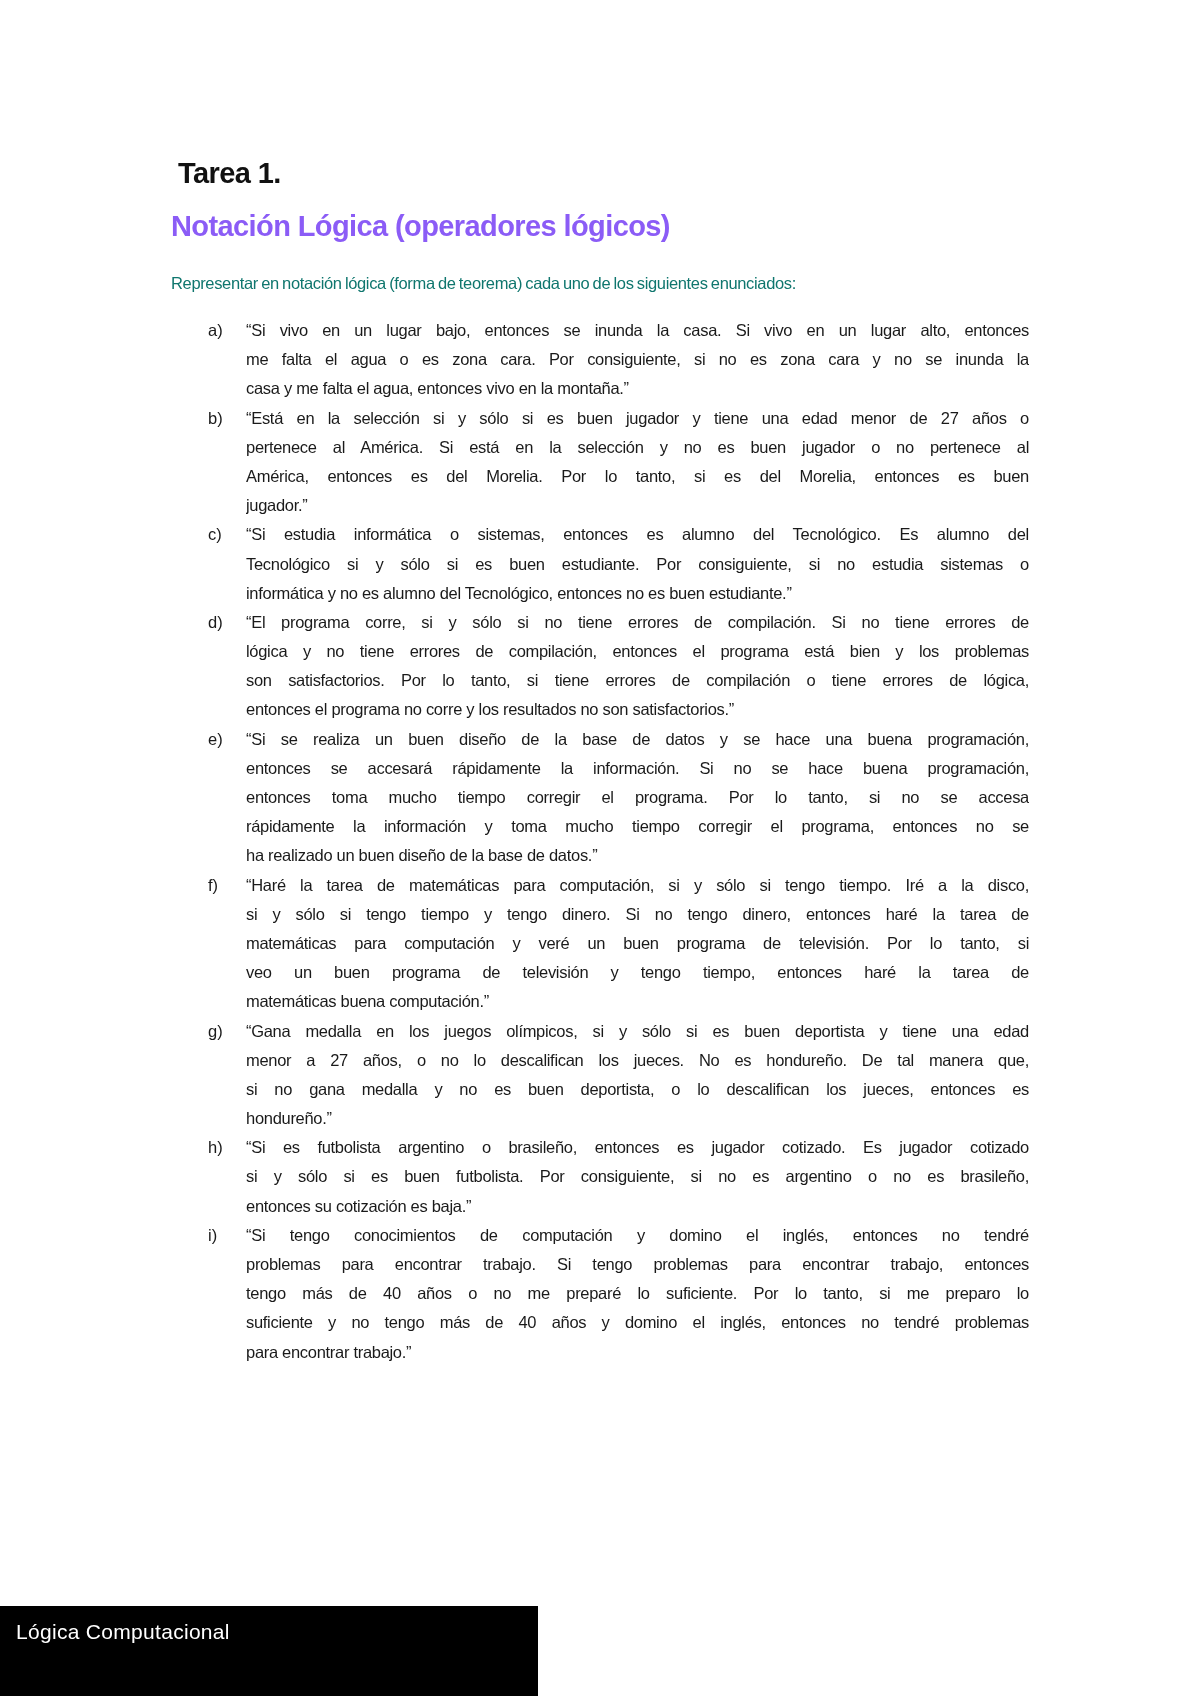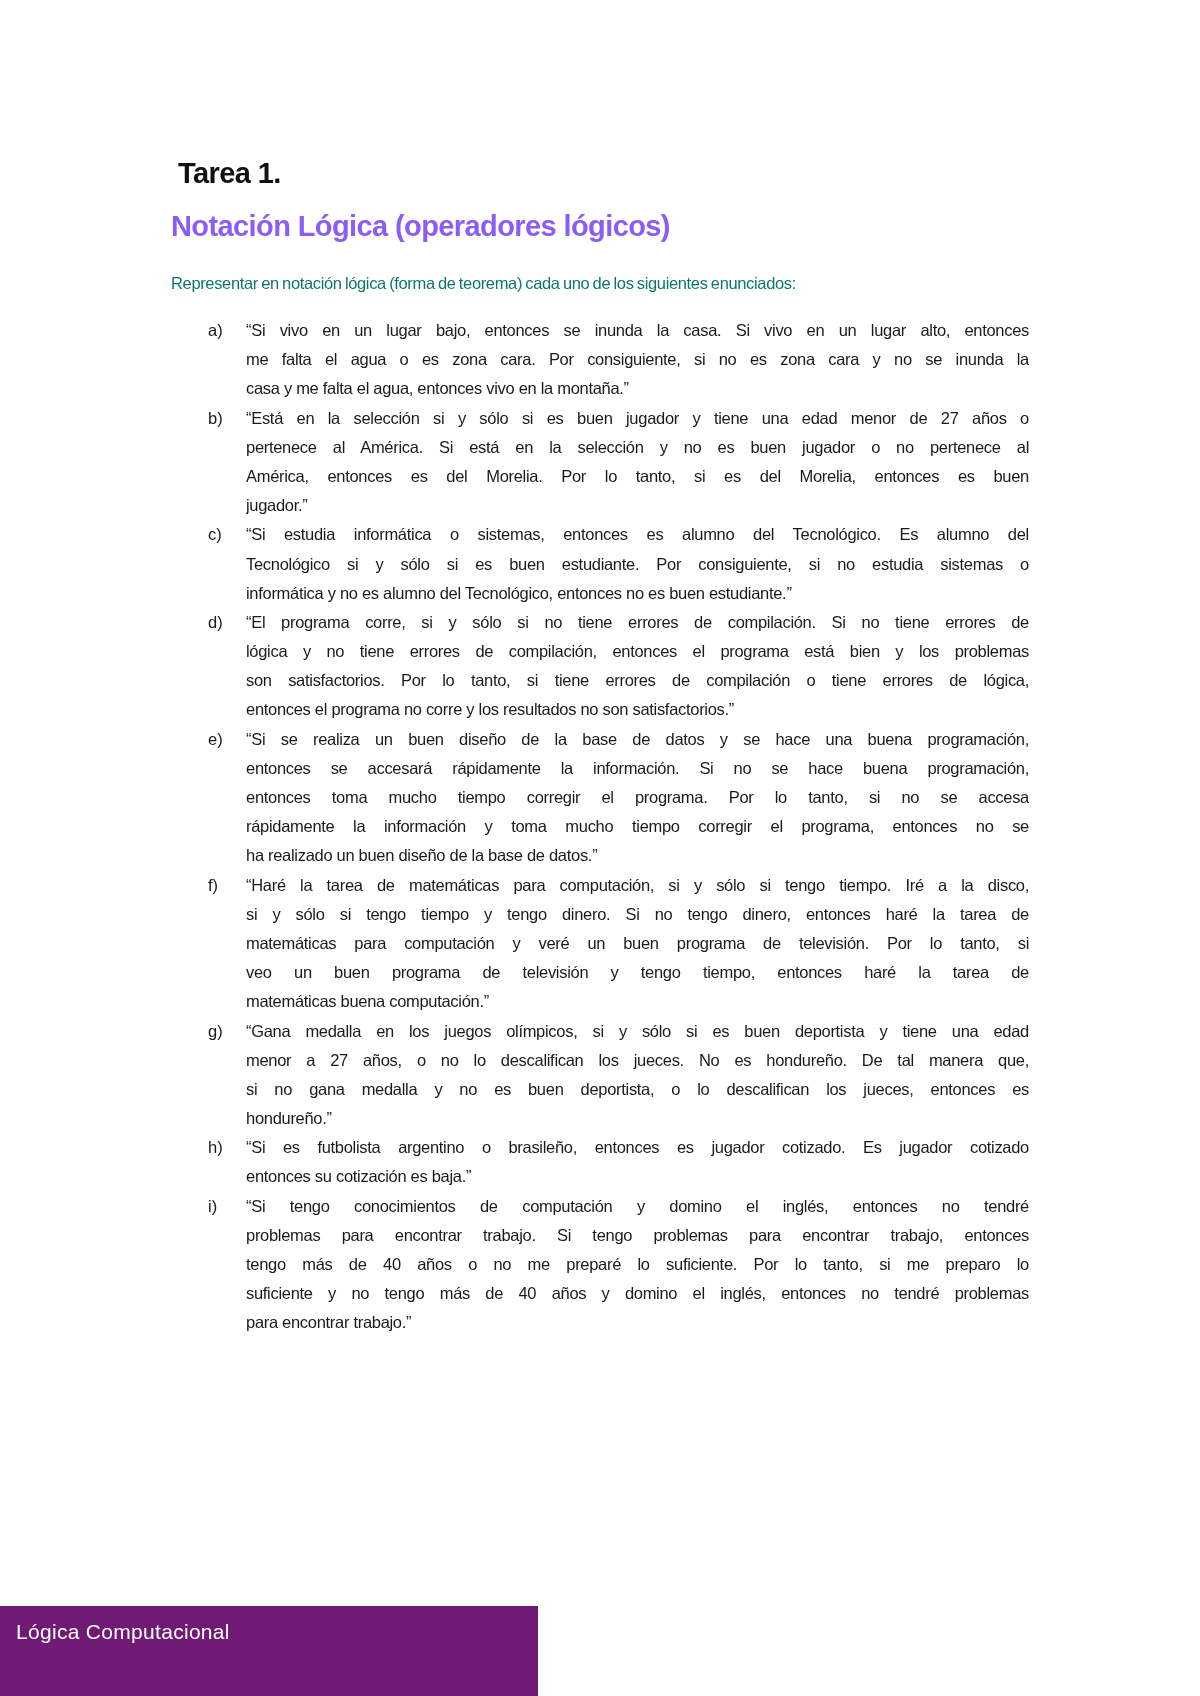--- a/index.html
+++ b/index.html
@@ -84,21 +84,21 @@
     }
     .line.last {
       text-align-last: left;
     }
     .footer-bar {
       position: absolute;
       left: 0;
       top: 1606px;
       width: 538px;
       height: 90px;
-      background: #701a75;
+      background: #000000;
     }
     .footer-text {
       position: absolute;
       left: 16px;
       top: 14px;
       font-size: 21px;
       color: #ffffff;
       letter-spacing: 0.3px;
     }
   </style>
@@ -178,20 +178,21 @@
       <span class="line">menor a 27 años, o no lo descalifican los jueces. No es hondureño. De tal manera que,</span>
       <span class="line">si no gana medalla y no es buen deportista, o lo descalifican los jueces, entonces es</span>
       <span class="line last">hondureño.”</span>
     </div>
   </li>
 
   <li class="item">
     <span class="item-label">h)</span>
     <div class="item-body">
       <span class="line">“Si es futbolista argentino o brasileño, entonces es jugador cotizado. Es jugador cotizado</span>
+      <span class="line">si y sólo si es buen futbolista. Por consiguiente, si no es argentino o no es brasileño,</span>
       <span class="line last">entonces su cotización es baja.”</span>
     </div>
   </li>
 
   <li class="item">
     <span class="item-label">i)</span>
     <div class="item-body">
       <span class="line">“Si tengo conocimientos de computación y domino el inglés, entonces no tendré</span>
       <span class="line">problemas para encontrar trabajo. Si tengo problemas para encontrar trabajo, entonces</span>
       <span class="line">tengo más de 40 años o no me preparé lo suficiente. Por lo tanto, si me preparo lo</span>

